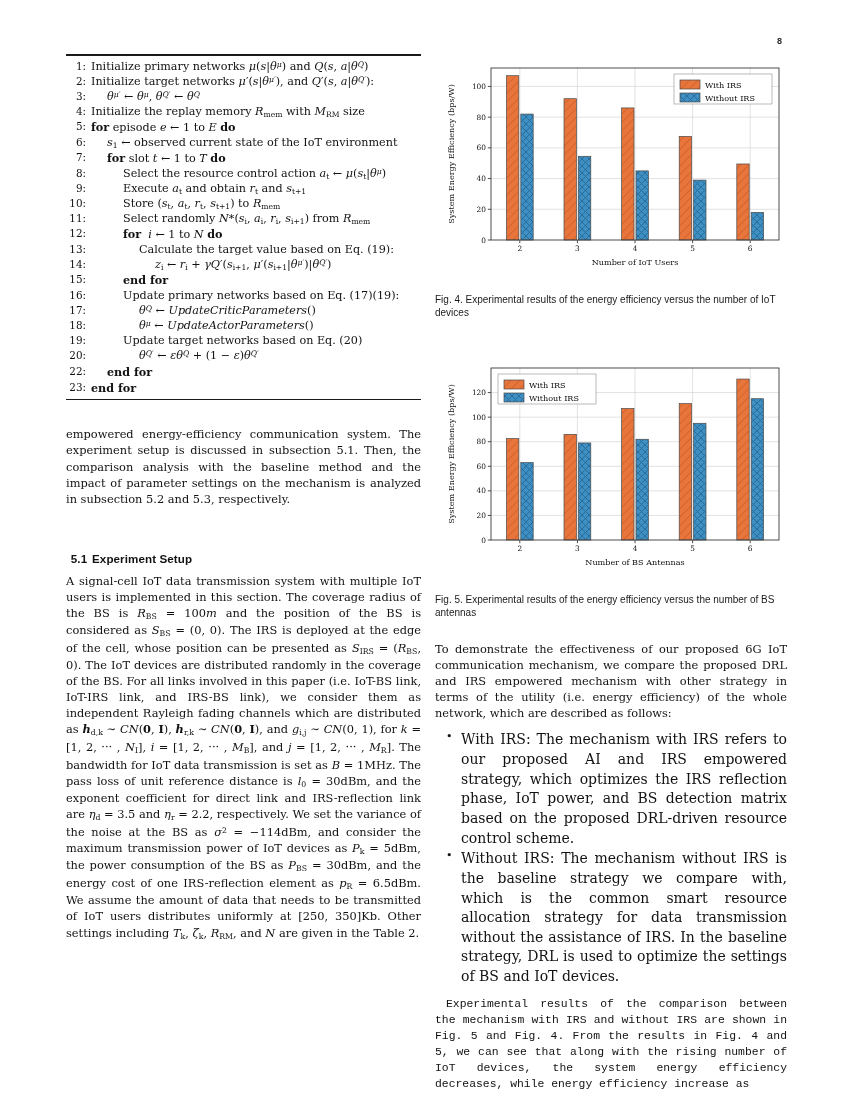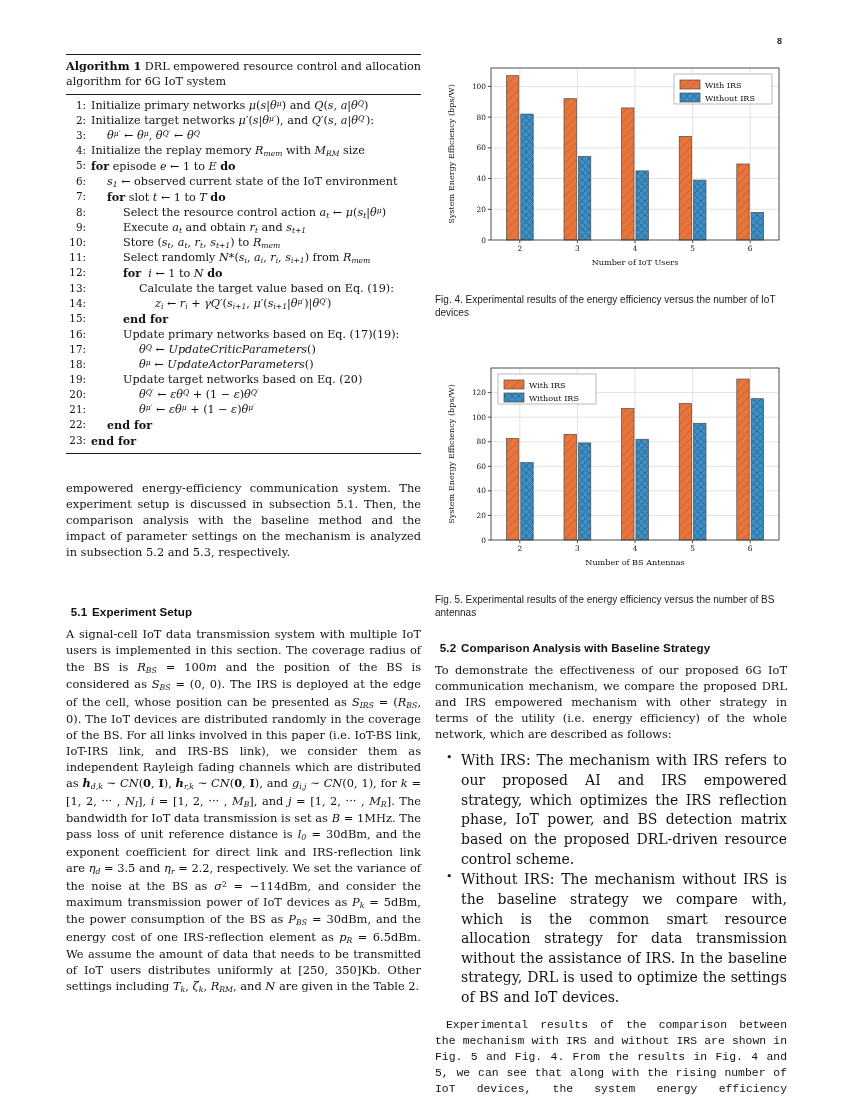--- a/index.html
+++ b/index.html
@@ -44,21 +44,21 @@
   }
   .algo-num {
     width:20px; flex:0 0 20px;
     text-align:right;
     padding-right:5px;
     font-size:10.4px;
   }
   .algo-txt { flex:1 1 auto; }
   .kw { font-weight:bold; }
   .mi { font-style:italic; font-family:"DejaVu Serif", serif; }
-  sub { font-size:0.68em; vertical-align:-0.22em; font-style:italic; }
+  sub { font-size:0.68em; vertical-align:-0.22em; }
   sup { font-size:0.68em; vertical-align:0.42em; }
   .ind1 { padding-left:16px; }
   .ind2 { padding-left:32px; }
   .ind3 { padding-left:48px; }
   .ind4 { padding-left:64px; }
 
   
   p.body {
     font-size:11.4px;
     line-height:1.405;
@@ -126,24 +126,20 @@
 <body>
 
 <div class="page">
 
   <div class="page-number">8</div>
 
   <div class="col-left">
 
     <div class="algo">
       <div class="algo-rule-top"></div>
-      <div class="algo-title">
-        <b>Algorithm 1</b>
-        <span>DRL empowered resource control and allocation algorithm for 6G IoT system</span>
-      </div>
       <div class="algo-rule-mid"></div>
       <div class="algo-body">
 
         <div class="algo-line">
           <span class="algo-num">1:</span>
           <span class="algo-txt">Initialize primary networks <span class="mi">μ</span>(<span class="mi">s</span>|<span class="mi">θ</span><sup class="mi">μ</sup>) and <span class="mi">Q</span>(<span class="mi">s</span>, <span class="mi">a</span>|<span class="mi">θ</span><sup class="mi">Q</sup>)</span>
         </div>
 
         <div class="algo-line">
           <span class="algo-num">2:</span>
@@ -233,24 +229,20 @@
         <div class="algo-line">
           <span class="algo-num">19:</span>
           <span class="algo-txt ind2">Update target networks based on Eq. (20)</span>
         </div>
 
         <div class="algo-line">
           <span class="algo-num">20:</span>
           <span class="algo-txt ind3"><span class="mi">θ</span><sup class="mi">Q′</sup> ← <span class="mi">εθ</span><sup class="mi">Q</sup> + (1 − <span class="mi">ε</span>)<span class="mi">θ</span><sup class="mi">Q′</sup></span>
         </div>
 
-        <div class="algo-line">
-          <span class="algo-num">21:</span>
-          <span class="algo-txt ind3"><span class="mi">θ</span><sup class="mi">μ′</sup> ← <span class="mi">εθ</span><sup class="mi">μ</sup> + (1 − <span class="mi">ε</span>)<span class="mi">θ</span><sup class="mi">μ′</sup></span>
-        </div>
 
         <div class="algo-line">
           <span class="algo-num">22:</span>
           <span class="algo-txt ind1"><span class="kw">end for</span></span>
         </div>
 
         <div class="algo-line">
           <span class="algo-num">23:</span>
           <span class="algo-txt"><span class="kw">end for</span></span>
         </div>
@@ -433,23 +425,20 @@
               <rect x="69" y="39" width="20" height="9" fill="url(#hatch-x-5)" stroke="#4a4a4a" stroke-width="0.7"></rect>
               <text x="94" y="46.6" class="legend-text">Without IRS</text>
             </g>
         </svg>
       </div>
       <div class="figcaption">Fig. 5. Experimental results of the energy efficiency versus the number of BS antennas</div>
     </div>
 
     <div style="height:22px"></div>
 
-    <h3 class="sec">
-      <span class="secnum">5.2</span><span>Comparison Analysis with Baseline Strategy</span>
-    </h3>
 
     <p class="body">To demonstrate the effectiveness of our proposed 6G IoT communication mechanism, we compare the proposed DRL and IRS empowered mechanism with other strategy in terms of the utility (i.e. energy efficiency) of the whole network, which are described as follows:</p>
 
     <ul class="bullets">
       <li>With IRS: The mechanism with IRS refers to our proposed AI and IRS empowered strategy, which optimizes the IRS reflection phase, IoT power, and BS detection matrix based on the proposed DRL-driven resource control scheme.</li>
       <li>Without IRS: The mechanism without IRS is the baseline strategy we compare with, which is the common smart resource allocation strategy for data transmission without the assistance of IRS. In the baseline strategy, DRL is used to optimize the settings of BS and IoT devices.</li>
     </ul>
 
     <p class="body indent">Experimental results of the comparison between the mechanism with IRS and without IRS are shown in Fig. 5 and Fig. 4. From the results in Fig. 4 and 5, we can see that along with the rising number of IoT devices, the system energy efficiency decreases, while energy efficiency increase as</p>
 

